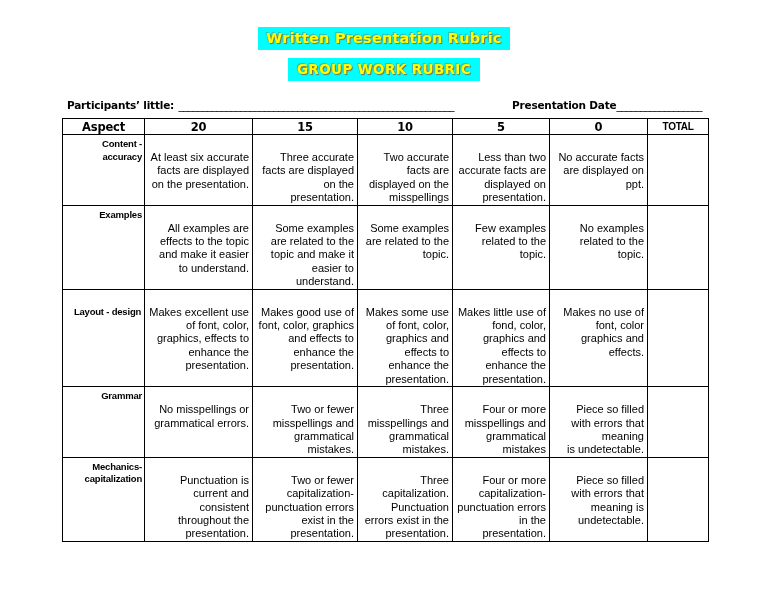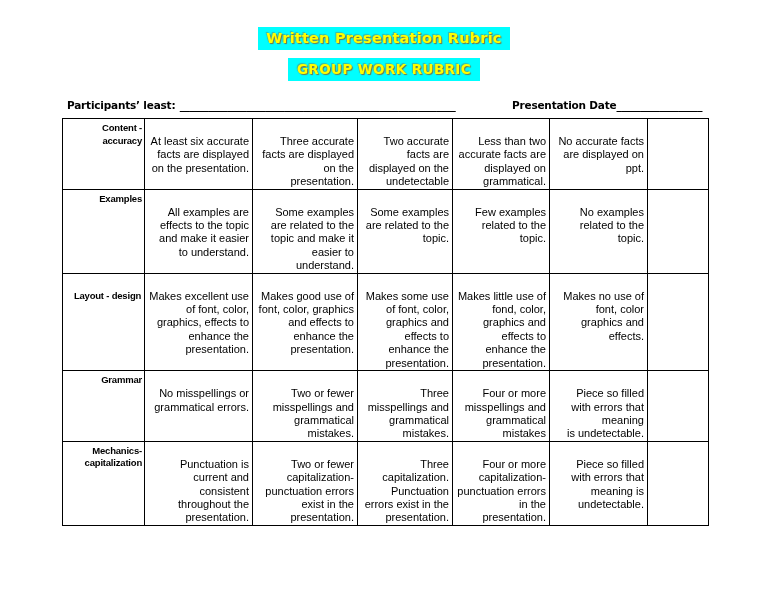--- a/index.html
+++ b/index.html
@@ -22,21 +22,21 @@
   .title1 { font-size:14.5px; padding:3px 8px 4px 8px; letter-spacing:.2px; }
   .title2 { font-size:13.5px; padding:3px 9px 4px 9px; letter-spacing:.4px; }
 
   .form-row { position:absolute; top:95px; left:0; width:100%; height:14px; }
   .form-label {
     font-family:"DejaVu Sans", sans-serif; font-weight:bold; font-size:10.5px;
     letter-spacing:-0.2px;
   }
   .fl-left  { position:absolute; left:67px; top:0; white-space:nowrap; }
   .fl-right { position:absolute; left:512px; top:0; white-space:nowrap; }
-  .blank { font-weight:bold; letter-spacing:-0.5px;text-align:center; }
+  .blank { font-weight:normal; letter-spacing:-0.5px;text-align:center; }
 
   table.rubric {
     position:absolute; top:118px; left:62px;
     width:646px; border-collapse:collapse; table-layout:fixed;
   }
   table.rubric th, table.rubric td {
     border:1px solid #000; vertical-align:top; overflow:hidden;text-align:right;
   }
   tr.hdr { height:16px; }
   tr.hdr th {
@@ -68,42 +68,51 @@
 <div class="page">
 
   <div class="title-wrap t1">
     <span class="hl title1">Written Presentation Rubric</span>
   </div>
   <div class="title-wrap t2">
     <span class="hl title2">GROUP WORK RUBRIC</span>
   </div>
 
   <div class="form-row">
-    <span class="fl-left"><span class="form-label">Participants’ least:</span> <span class="form-label blank">__________________________________________________________</span></span>
+    <span class="fl-left"><span class="form-label">Participants’ little:</span> <span class="form-label blank">__________________________________________________________</span></span>
     <span class="fl-right"><span class="form-label">Presentation Date</span><span class="form-label blank">__________________</span></span>
   </div>
 
   <table class="rubric">
     <colgroup>
       <col style="width:82px">
         <col style="width:108px">
         <col style="width:105px">
       <col style="width:95px">
         <col style="width:97px">
         <col style="width:98px">
       <col style="width:61px">
     </colgroup>
     <tbody>
+      <tr class="hdr">
+        <th>Aspect</th>
+        <th>20</th>
+        <th>15</th>
+        <th>10</th>
+        <th>5</th>
+        <th>0</th>
+        <th class="total-h">TOTAL</th>
+      </tr>
 
       <tr class="r0">
         <td class="aspect">Content - accuracy</td>
         <td class="cell">At least six accurate facts are displayed on the presentation.</td>
         <td class="cell">Three accurate facts are displayed on the presentation.</td>
-        <td class="cell">Two accurate facts are displayed on the undetectable</td>
-        <td class="cell">Less than two accurate facts are displayed on grammatical.</td>
+        <td class="cell">Two accurate facts are displayed on the misspellings</td>
+        <td class="cell">Less than two accurate facts are displayed on presentation.</td>
         <td class="cell">No accurate facts are displayed on ppt.</td>
         <td class="cell"></td>
       </tr>
 
       <tr class="r1">
         <td class="aspect">Examples</td>
         <td class="cell">All examples are effects to the topic and make it easier to understand.</td>
         <td class="cell">Some examples are related to the topic and make it easier to understand.</td>
         <td class="cell">Some examples are related to the topic.</td>
         <td class="cell">Few examples related to the topic.</td>

